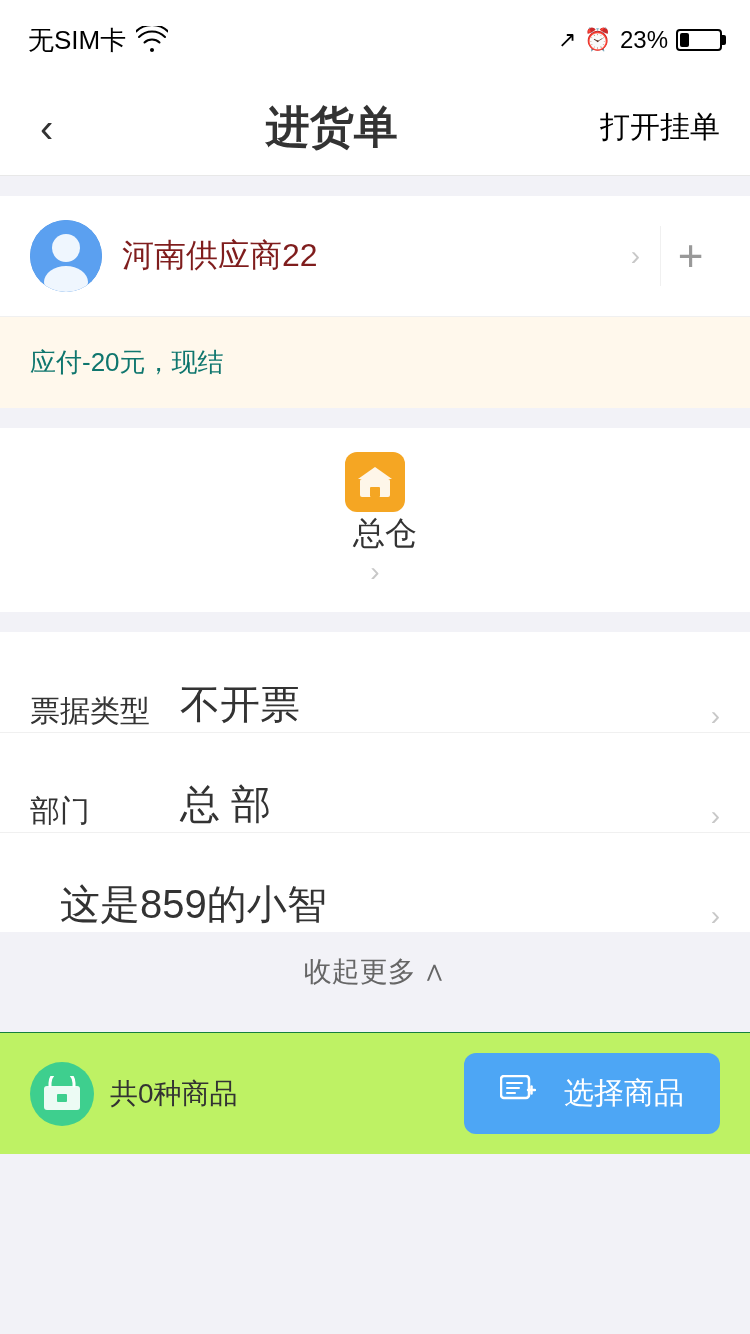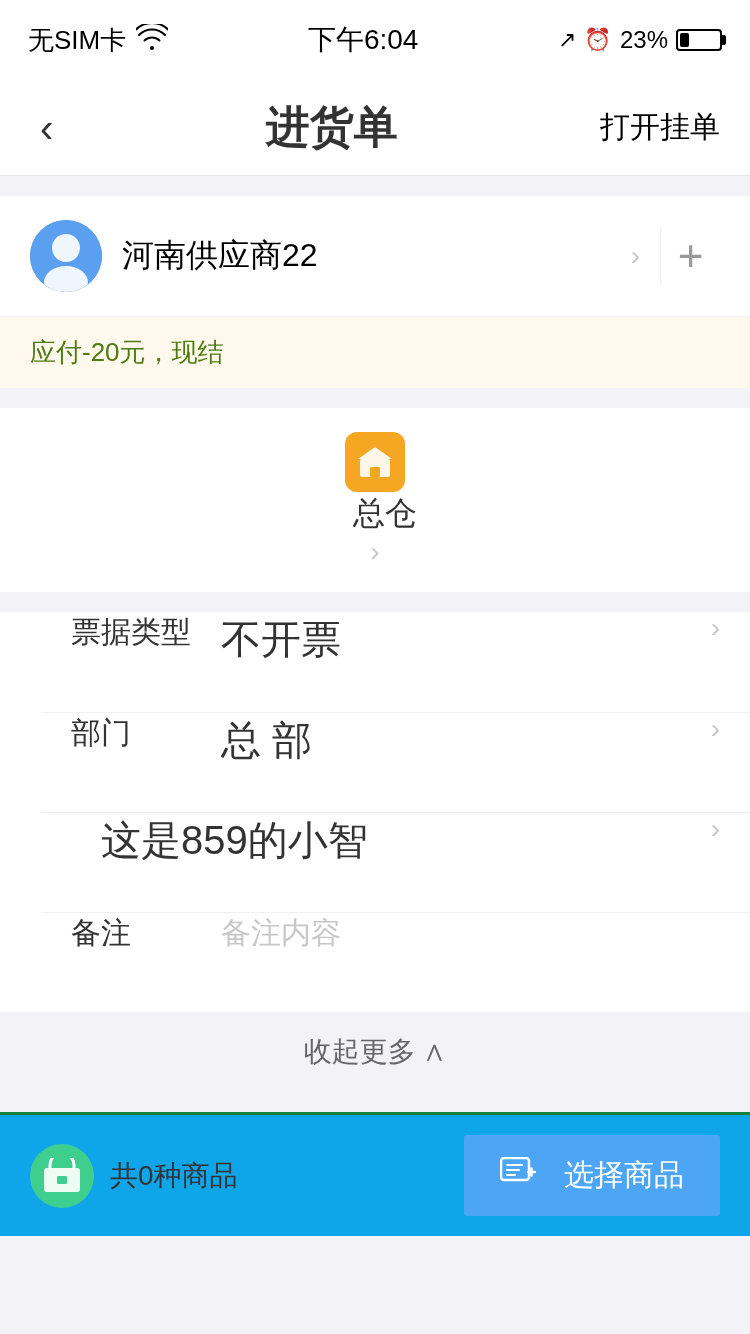--- a/index.html
+++ b/index.html
@@ -18,21 +18,21 @@
       width: 750px;
       height: 80px;
       background: #fff;
       display: flex;
       align-items: center;
       justify-content: space-between;
       padding: 0 28px;
       font-size: 26px;
       color: #000;
     }
-    .status-left { display: flex; align-items: center; gap: 10px; }
+    .status-left { display: flex; align-items: flex-end; gap: 10px; }
     .status-center { font-weight: 500; font-size: 28px; }
     .status-right { display: flex; align-items: center; gap: 8px; font-size: 24px; }
     .battery {
       width: 46px; height: 22px;
       border: 2px solid #000;
       border-radius: 4px;
       position: relative;
       display: inline-flex;
       align-items: center;
       padding: 2px;
@@ -107,21 +107,21 @@
       border-radius: 50%;
       background: #4a90e2;
       display: flex; align-items: center; justify-content: center;
       flex-shrink: 0;
       overflow: hidden;
     }
     .supplier-name {
       flex: 1;
       margin-left: 20px;
       font-size: 32px;
-      color: #000000;
+      color: #7f1d1d;
     }
     .chevron {
       color: #c8c8c8;
       font-size: 28px;
       margin-right: 0;
     }
     .add-btn {
       width: 60px;
       height: 60px;
       display: flex;
@@ -131,23 +131,23 @@
       color: #999;
       cursor: pointer;
       border-left: 1px solid #f0f0f0;
       margin-left: 20px;
       flex-shrink: 0;
     }
 
     
     .notice-bar {
       background: #fff8ec;
-      padding: 18px 30px;
+      padding: 28px 30px;
       font-size: 26px;
-      color: #4d7c0f;
+      color: #0f766e;
     }
 
     
     .warehouse-row {
       display: flex;
       align-items: center;
       padding: 24px 30px;
       background: #fff;
       flex-direction: column;
     }
@@ -161,26 +161,25 @@
     .warehouse-name {
       flex: 1;
       margin-left: 20px;
       font-size: 32px;
       color: #333;
     }
 
     
     .form-row {
       display: flex;
-      align-items: flex-start;
+      align-items: flex-end;
       padding: 0 30px;
       height: 100px;
       background: #fff;
       border-top: 1px solid #f0f0f0;
-      margin-left: 41px;
     }
     .form-label {
       font-size: 30px;
       color: #333;
       width: 120px;
       flex-shrink: 0;
     }
     .form-value {
       flex: 1;
       font-size: 40px;
@@ -202,42 +201,42 @@
       align-items: center;
       justify-content: center;
       font-size: 28px;
       color: #666;
       cursor: pointer;
       font-family: Liberation Serif, serif;
     }
 
     
     .bottom-bar {
-      background: #0ea5e9;
+      background: #bef264;
       padding: 20px 30px;
       display: flex;
       align-items: center;
       justify-content: space-between;
-      border-top: 3px solid #15803d;
+      border-top: 1px solid #15803d;
     }
     .product-count-icon {
       width: 64px; height: 64px;
       border-radius: 50%;
       background: #3ecf8e;
       display: flex; align-items: center; justify-content: center;
       flex-shrink: 0;
     }
     .product-count-text {
       font-size: 28px;
       color: #333;
       margin-left: 16px;
     }
     .select-btn {
       background: #4da6f5;
-      border-radius: 3px;
+      border-radius: 12px;
       padding: 20px 36px;
       display: flex;
       align-items: center;
       gap: 28px;
       cursor: pointer;
     }
     .select-btn-text {
       font-size: 30px;
       color: #fff;
     }
@@ -252,21 +251,20 @@
     <span>无SIM卡</span>
     <span class="wifi-icon">
       <svg width="32" height="26" viewBox="0 0 32 26" fill="none">
         <path d="M16 22c1.1 0 2 .9 2 2s-.9 2-2 2-2-.9-2-2 .9-2 2-2z" fill="#000"></path>
         <path d="M8.5 16.5C10.4 14.6 12.9 13.5 16 13.5s5.6 1.1 7.5 3" stroke="#000" stroke-width="2" fill="none" stroke-linecap="round"></path>
         <path d="M3 11C6.3 7.7 10.9 5.5 16 5.5s9.7 2.2 13 5.5" stroke="#000" stroke-width="2" fill="none" stroke-linecap="round"></path>
         <path d="M0 5.5C4.2 1.3 9.8-1 16-1s11.8 2.3 16 6.5" stroke="#000" stroke-width="2" fill="none" stroke-linecap="round"></path>
       </svg>
     </span>
   </div>
-  <div class="status-center">下午6:04</div>
   <div class="status-right">
     <span style="font-size:22px;">↗</span>
     <span style="font-size:22px;">⏰</span>
     <span>23%</span>
     <div class="battery">
       <div class="battery-fill"></div>
     </div>
   </div>
 </div>
 
@@ -326,24 +324,20 @@
     <span class="form-label">部门</span>
     <span class="form-value">总 部</span>
     <span class="chevron">›</span>
   </div>
 
   <div class="form-row">
     <span class="form-value">这是859的小智</span>
     <span class="chevron">›</span>
   </div>
 
-  <div class="form-row">
-    <span class="form-label">备注</span>
-    <span class="form-placeholder">备注内容</span>
-  </div>
 </div>
 
 <div class="collapse-bar">
   <span>收起更多 ∧</span>
 </div>
 
 <div class="section-gap"></div>
 
 <div class="bottom-bar">
   <div style="display:flex; align-items:center;">

